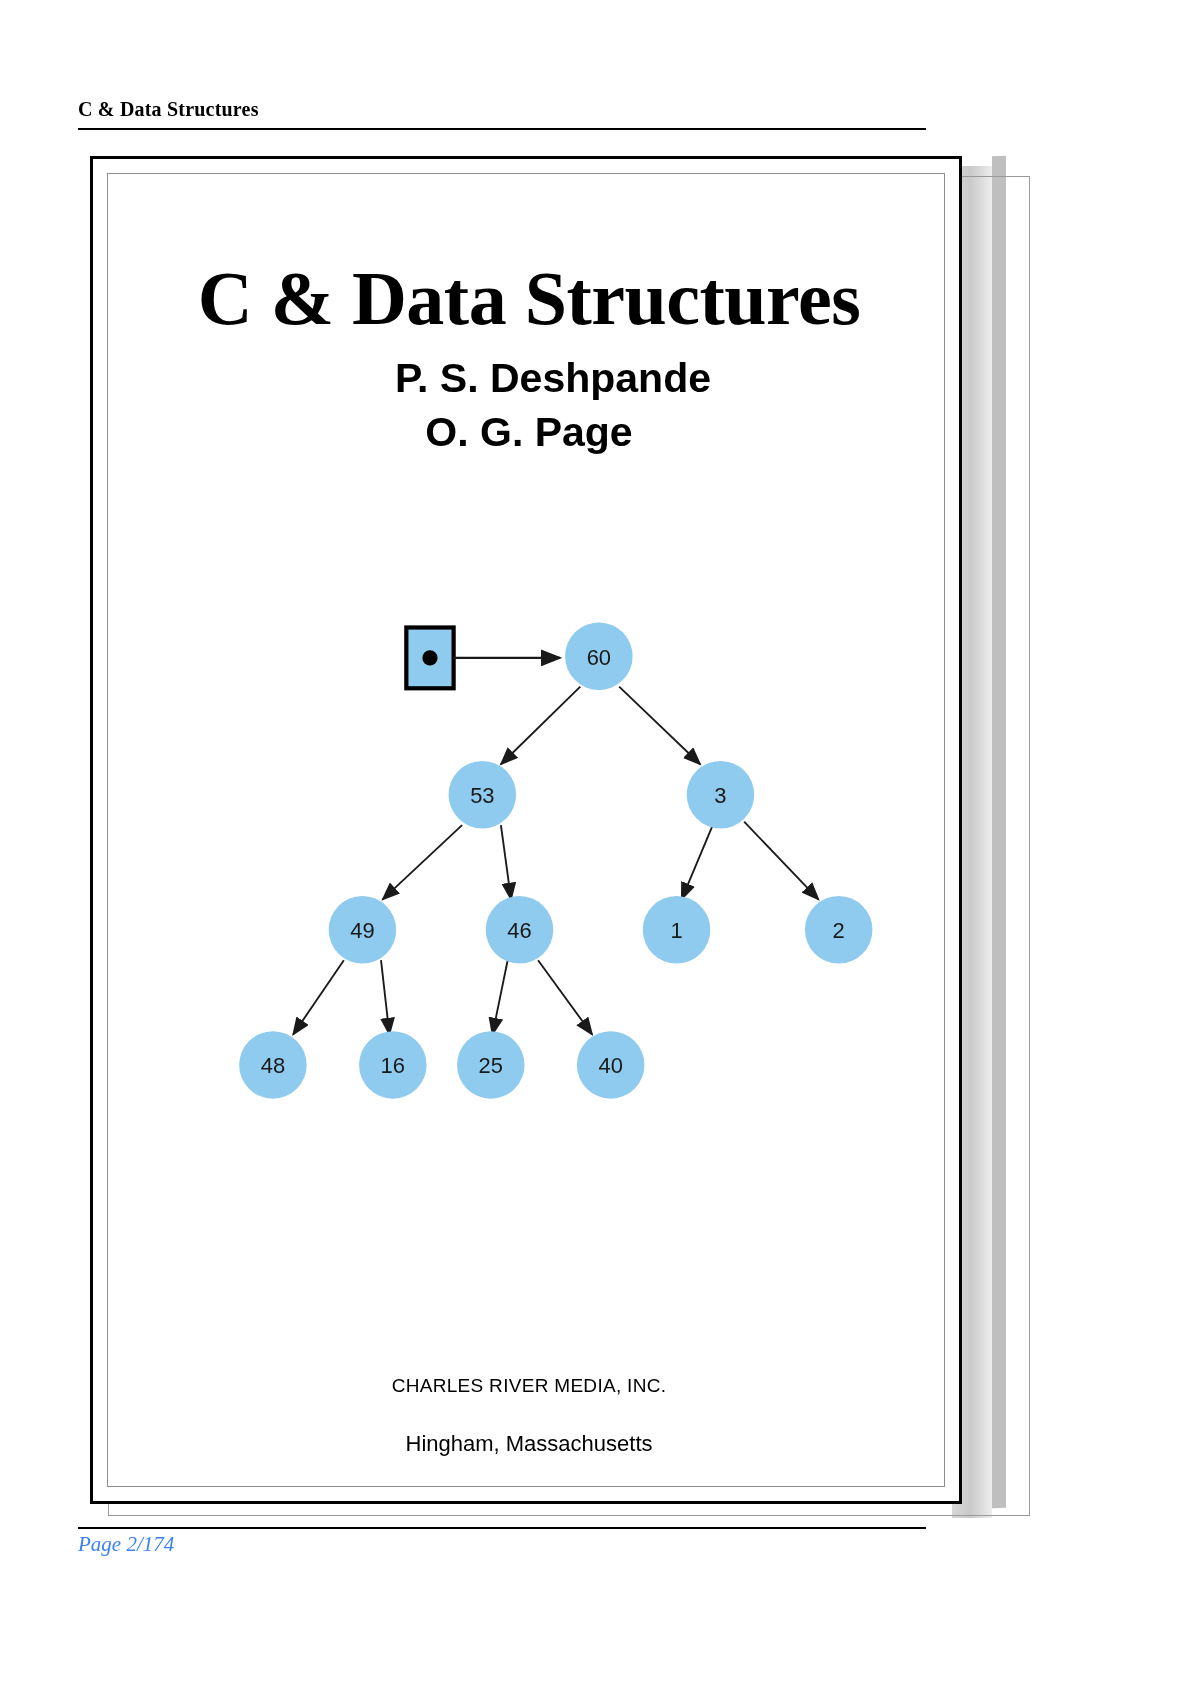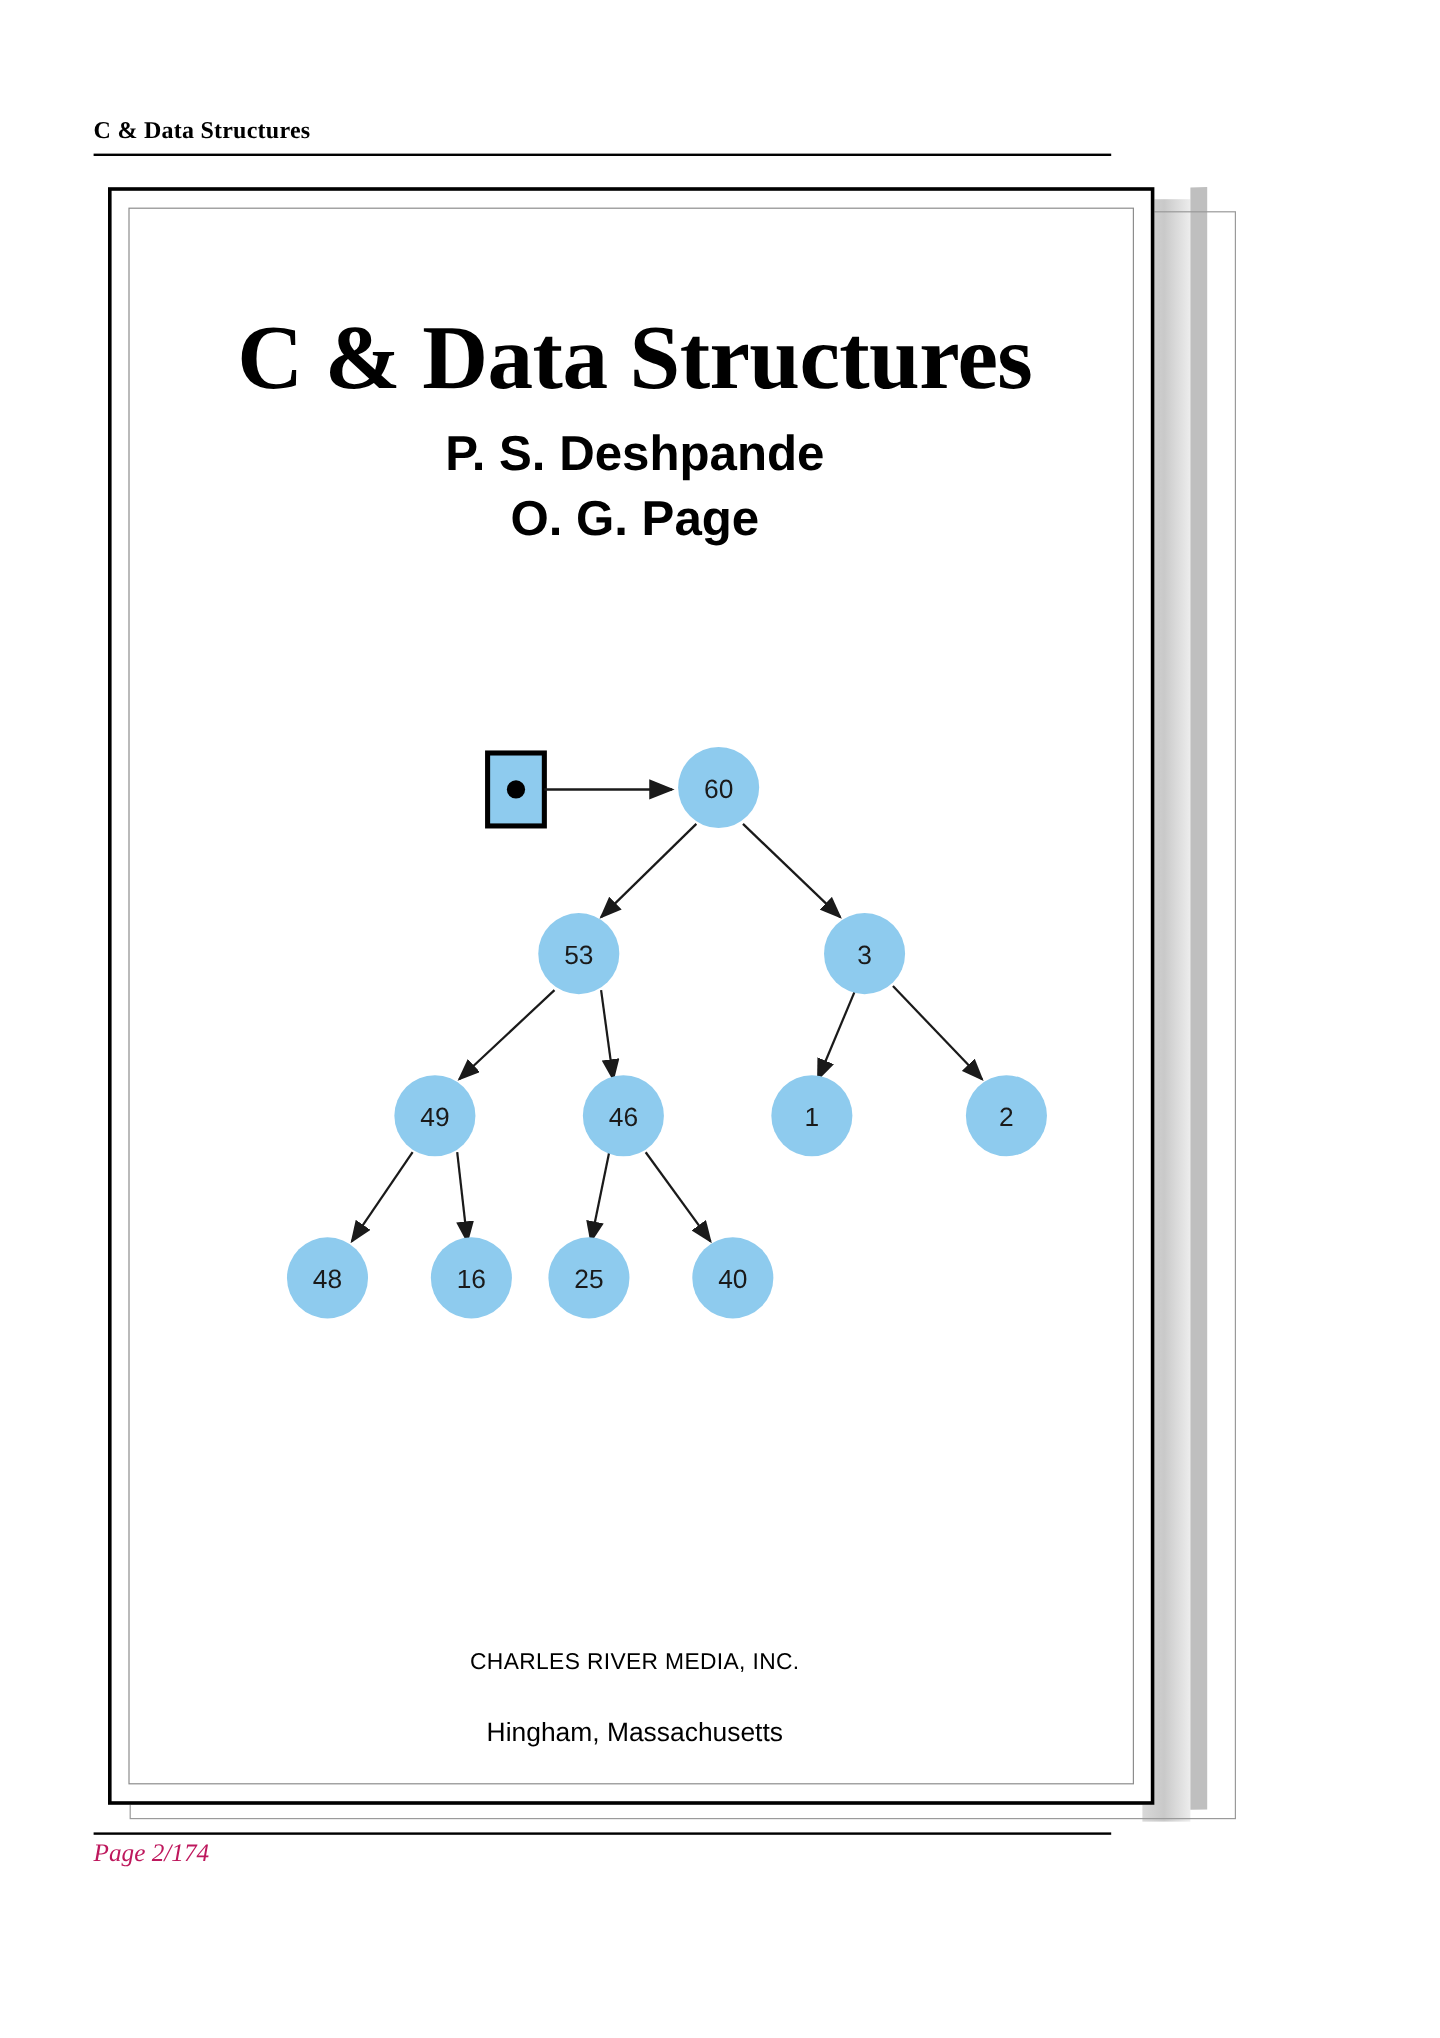--- a/index.html
+++ b/index.html
@@ -39,21 +39,21 @@
   }
 
   
   .doc-footer {
     position: absolute;
     left: 78px;
     top: 1496px;
     font-family: "Liberation Serif", serif;
     font-size: 21px;
     font-style: italic;
-    color: #be185d;
+    color: #3b82f6;
   }
   .footer-rule {
     position: absolute;
     left: 78px;
     top: 1491px;
     width: 848px;
     height: 2px;
     background: #000;
   }
 
@@ -126,21 +126,21 @@
   .cover-author1, .cover-author2 {
     position: absolute;
     left: 0;
     width: 872px;
     text-align: center;
     font-family: "Liberation Sans", sans-serif;
     font-weight: bold;
     font-size: 41px;
     color: #000;
   }
-  .cover-author1 { top: 196px; }
+  .cover-author1 { top: 196px; padding-left: 24px; }
   .cover-author2 { top: 250px; }
 
   .cover-publisher {
     position: absolute;
     left: 0;
     top: 1216px;
     width: 872px;
     text-align: center;
     font-family: "Liberation Sans", sans-serif;
     font-size: 19px;

